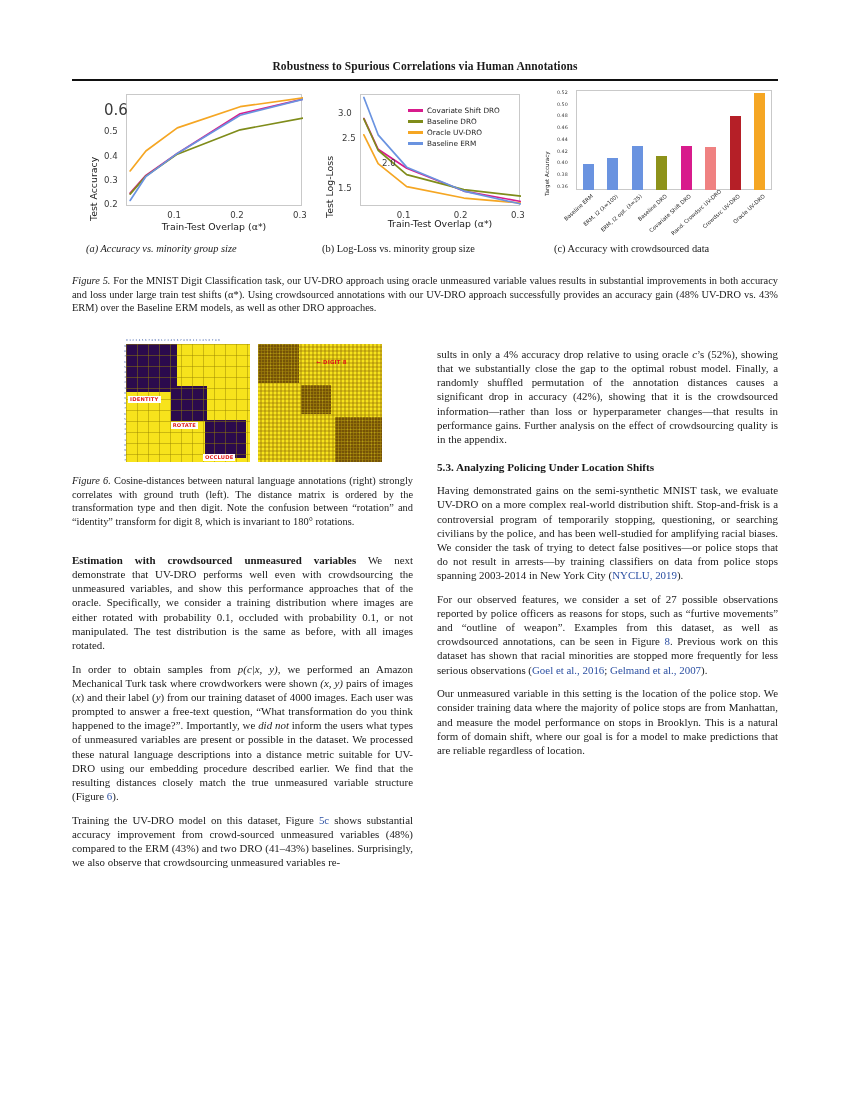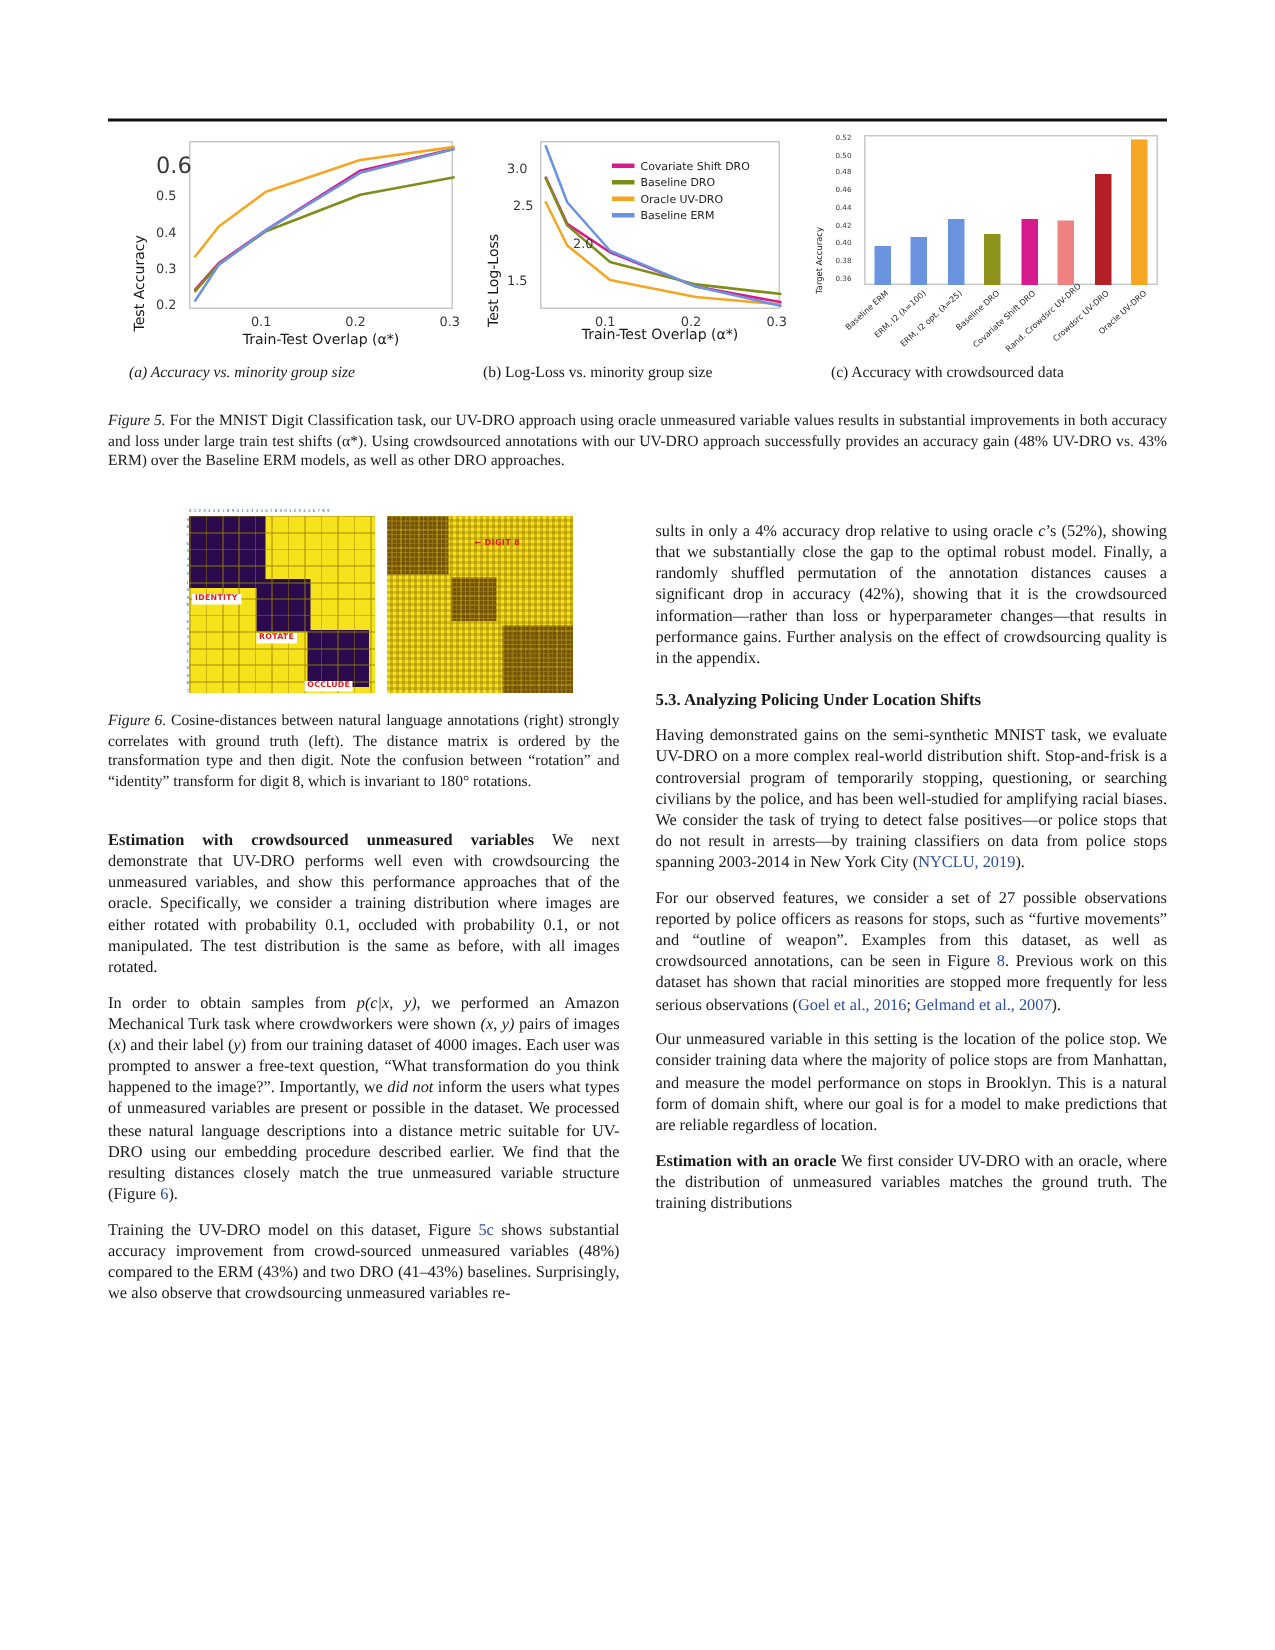--- a/index.html
+++ b/index.html
@@ -294,20 +294,21 @@
     transform-origin: 100% 0;
     transform: rotate(-42deg);
     text-align: right;
   }
 </style>
 </head>
 <body>
 
 <div class="page">
 
+  <div class="running-head">Robustness to Spurious Correlations via Human Annotations</div>
   <div class="head-rule"></div>
 
   <div class="fig5">
 
     <div class="panel panel-a">
       <div class="axis-title-y" id="a-ylab" style="left:8px; top:133px; font-size:9.4px;">Test Accuracy</div>
       <div class="plotbox" id="a-box" style="left:46px; top:6px; width:176px; height:112px;">
         <svg id="a-svg" width="176" height="112" viewBox="0 0 176 112" style="position:absolute;left:0;top:0;">
             <polyline points="3.14,98.12 18.86,80.35 50.29,58.43 113.14,18.75 176.00,4.14" fill="none" stroke="#d81b8c" stroke-width="1.7" stroke-linejoin="round" stroke-linecap="round"></polyline>
             <polyline points="3.14,99.10 18.86,81.08 50.29,59.17 113.14,34.82 176.00,23.13" fill="none" stroke="#7f8c1a" stroke-width="1.7" stroke-linejoin="round" stroke-linecap="round"></polyline>
@@ -467,18 +468,15 @@
       <span>sults in only a 4% accuracy drop relative to using oracle </span><span class="mathit">c</span><span>’s (52%), showing that we substantially close the gap to the optimal robust model. Finally, a randomly shuffled permutation of the annotation distances causes a significant drop in accuracy (42%), showing that it is the crowdsourced information—rather than loss or hyperparameter changes—that results in performance gains. Further analysis on the effect of crowdsourcing quality is in the appendix.</span>
     </p>
     <div class="sec-head">5.3. Analyzing Policing Under Location Shifts</div>
     <p>
       <span>Having demonstrated gains on the semi-synthetic MNIST task, we evaluate UV-DRO on a more complex real-world distribution shift. Stop-and-frisk is a controversial program of temporarily stopping, questioning, or searching civilians by the police, and has been well-studied for amplifying racial biases. We consider the task of trying to detect false positives—or police stops that do not result in arrests—by training classifiers on data from police stops spanning 2003-2014 in New York City (</span><span class="cite">NYCLU, 2019</span><span>).</span>
     </p>
     <p>
       <span>For our observed features, we consider a set of 27 possible observations reported by police officers as reasons for stops, such as “furtive movements” and “outline of weapon”. Examples from this dataset, as well as crowdsourced annotations, can be seen in Figure </span><span class="ref">8</span><span>. Previous work on this dataset has shown that racial minorities are stopped more frequently for less serious observations (</span><span class="cite">Goel et al., 2016</span><span>; </span><span class="cite">Gelmand et al., 2007</span><span>).</span>
     </p>
     <p>Our unmeasured variable in this setting is the location of the police stop. We consider training data where the majority of police stops are from Manhattan, and measure the model performance on stops in Brooklyn. This is a natural form of domain shift, where our goal is for a model to make predictions that are reliable regardless of location.</p>
-    <p>
-      <span class="runin">Estimation with an oracle</span><span>  We first consider UV-DRO with an oracle, where the distribution of unmeasured variables matches the ground truth. The training distributions</span>
-    </p>
   </div>
 
 </div>
 
 </body></html>

